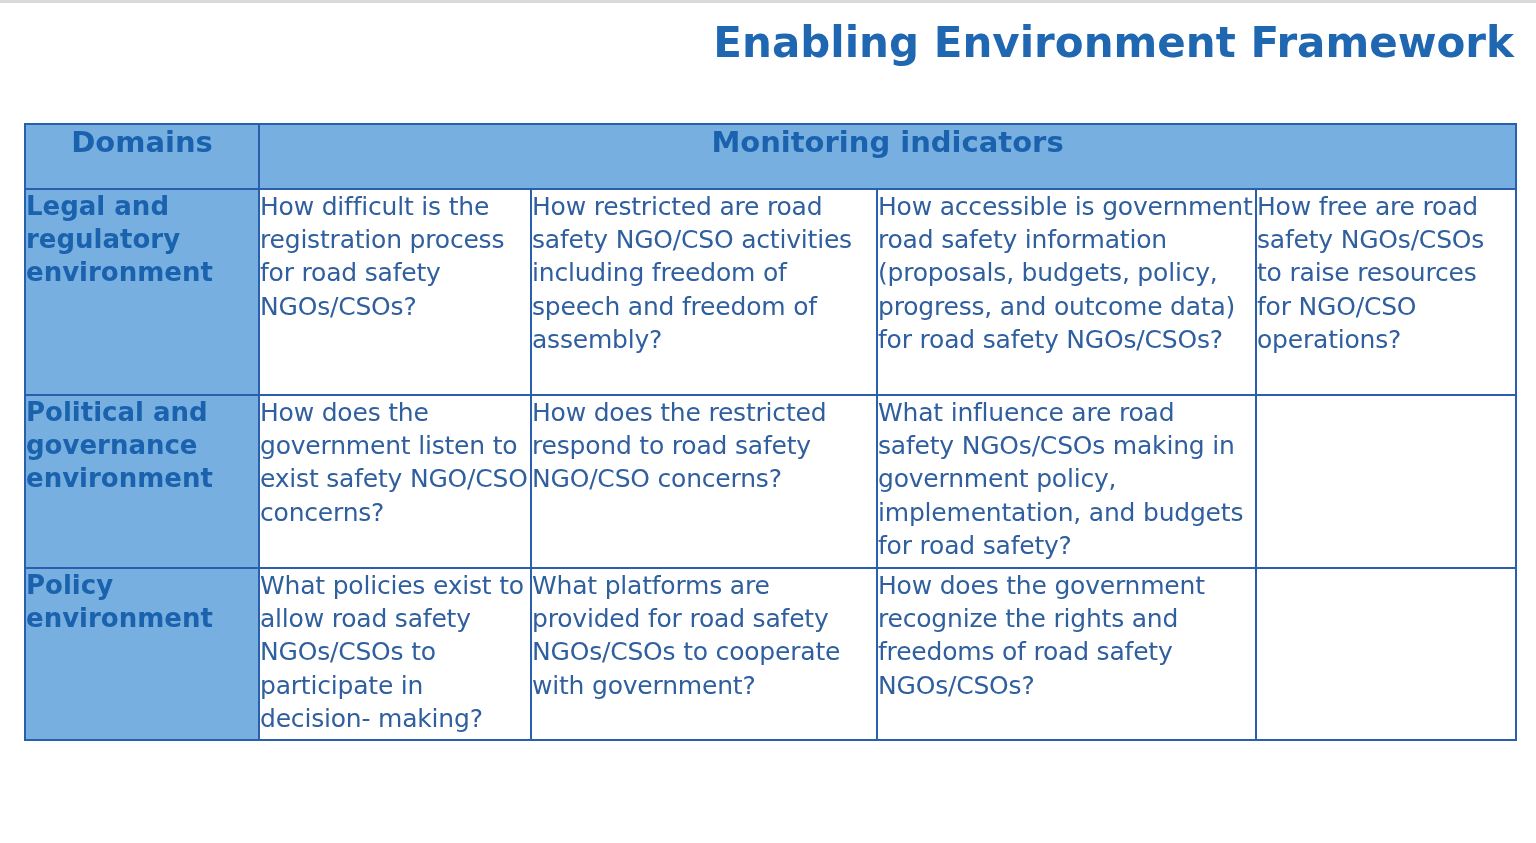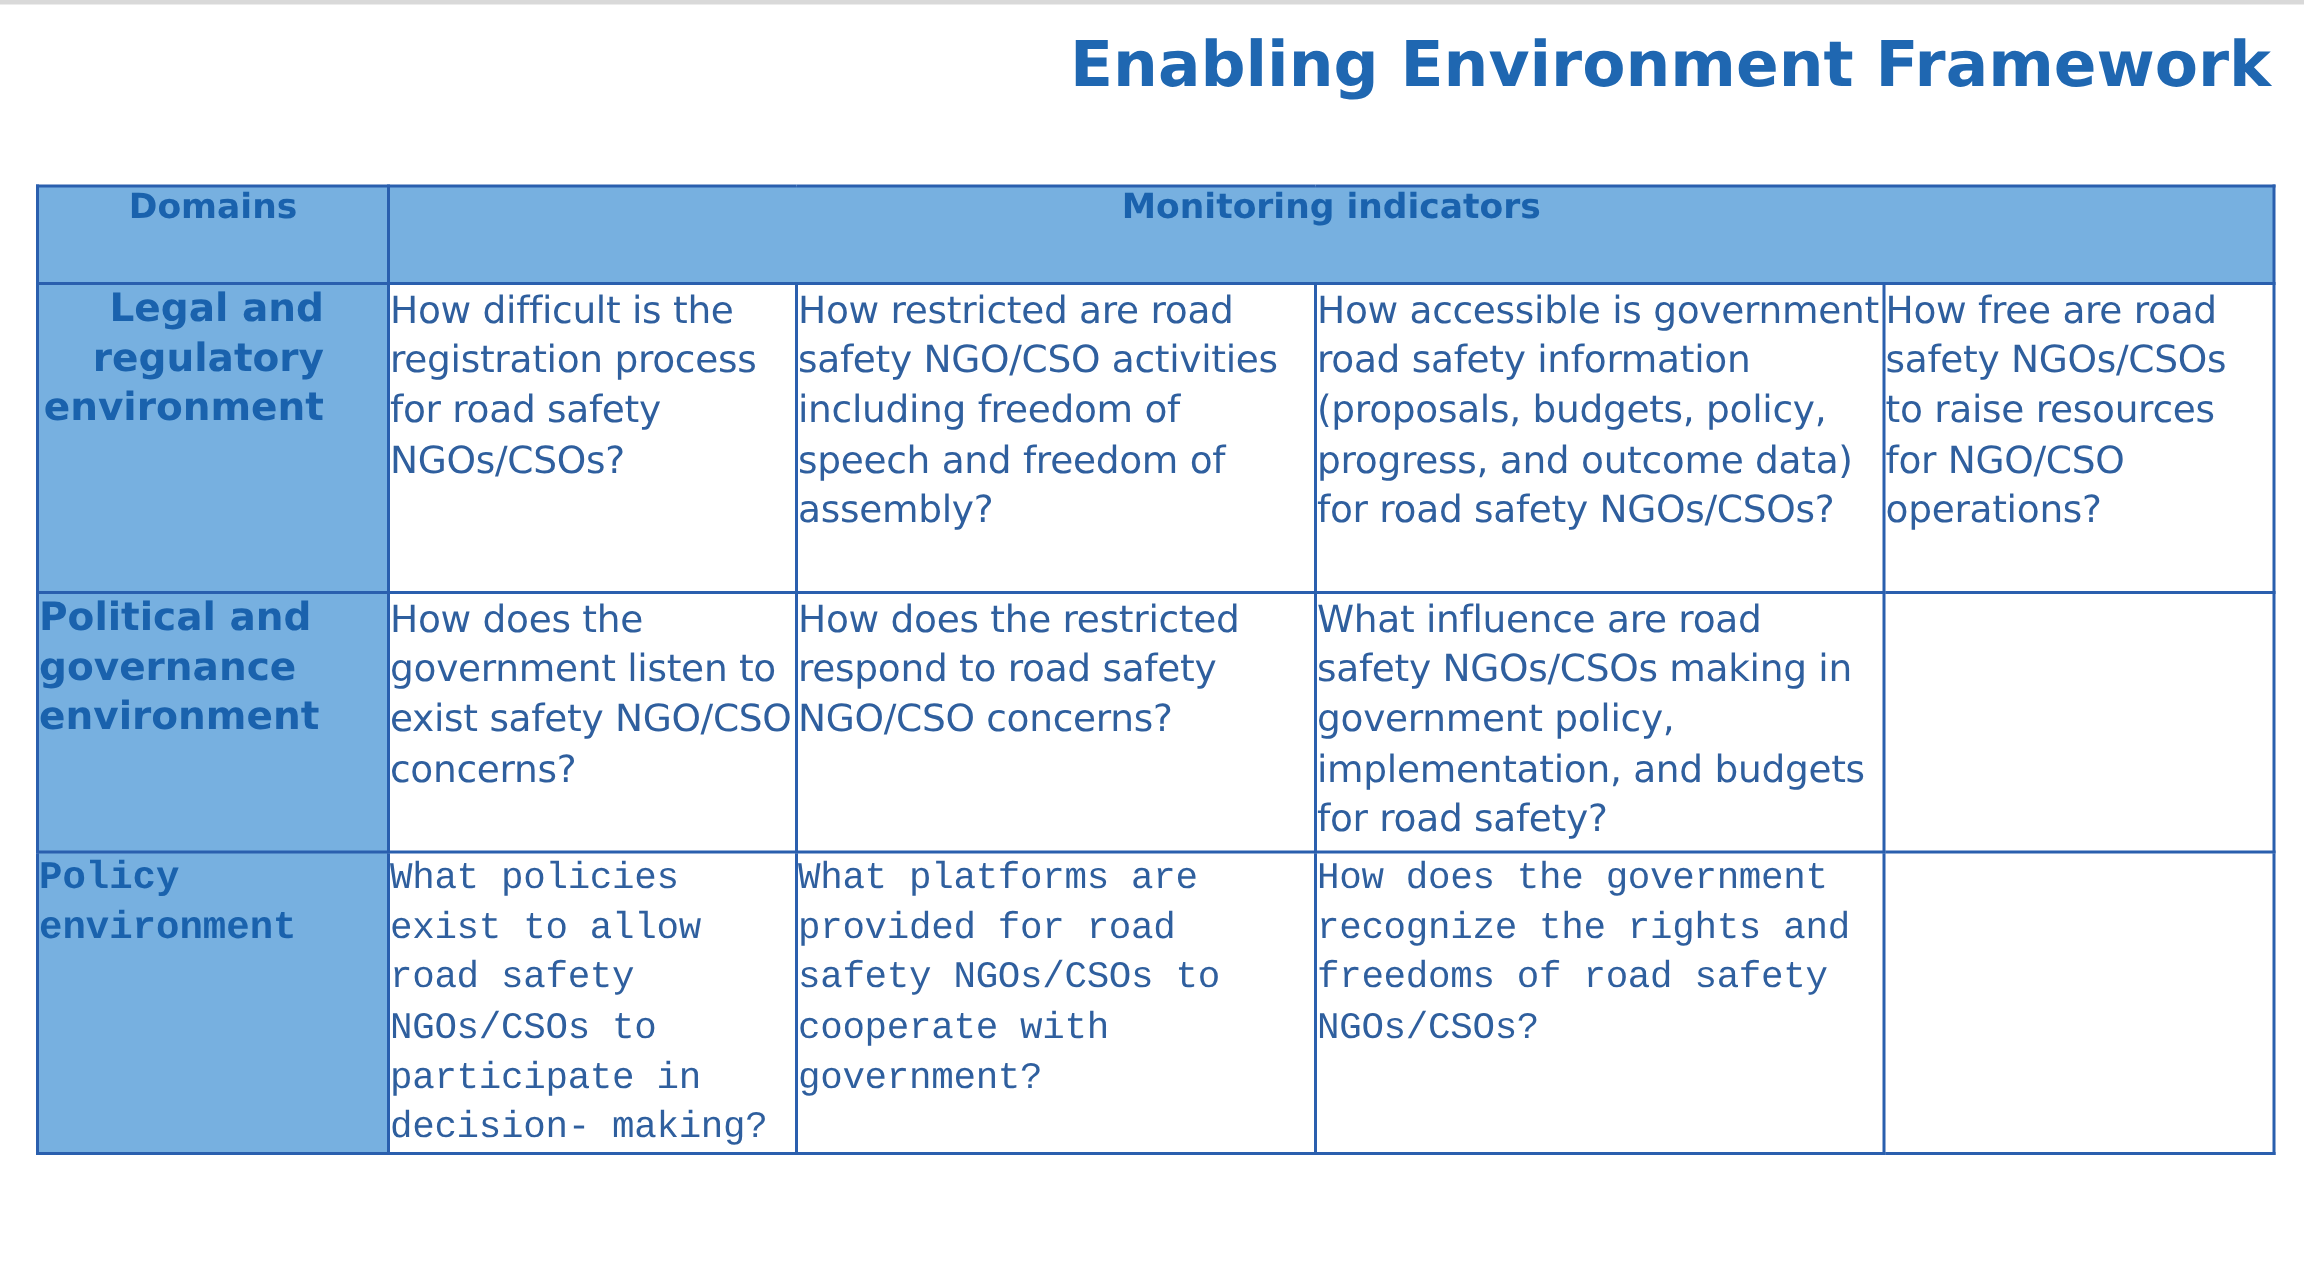--- a/index.html
+++ b/index.html
@@ -43,50 +43,50 @@
     table.framework td, table.framework th {
       border: 2px solid #2a5fae;
       vertical-align: top;
       padding: 0;
     }
     th.hdr {
       background: #77b0e0;
       color: #1a62ad;
       font-family: "DejaVu Sans", sans-serif;
       font-weight: bold;
-      font-size: 23px;
+      font-size: 29px;
       height: 63px;
       vertical-align: middle;
       text-align: center;
     }
     td.domain {
       background: #77b0e0;
       color: #1a62ad;
       font-family: "DejaVu Sans", sans-serif;
       font-weight: bold;
       font-size: 26px;
       line-height: 33px;
       vertical-align: middle;
       padding-left: 16px;
       padding-right: 6px;
     }
-    td.domain.r1 { padding-bottom: 0; text-align: right; }
+    td.domain.r1 { padding-bottom: 0; }
     td.ind {
       background: #ffffff;
       color: #2f5f9e;
       font-family: "DejaVu Sans", sans-serif;
       font-size: 25px;
       line-height: 33.2px;
       padding: 14px 8px 10px 15px;
       letter-spacing: -0.2px;
       border-radius: 12px;
     }
     tr.row1 td { height: 204px; }
     tr.row2 td { height: 171px; }
-    tr.row3 td { height: 170px; font-family: Liberation Mono, monospace; }
+    tr.row3 td { height: 170px; }
     .cell-text { display: block; white-space: normal; }
   </style>
 </head>
 <body>
 
 <div class="top-rule"></div>
 
 <h1 class="title">Enabling Environment Framework</h1>
 
 <table class="framework">

